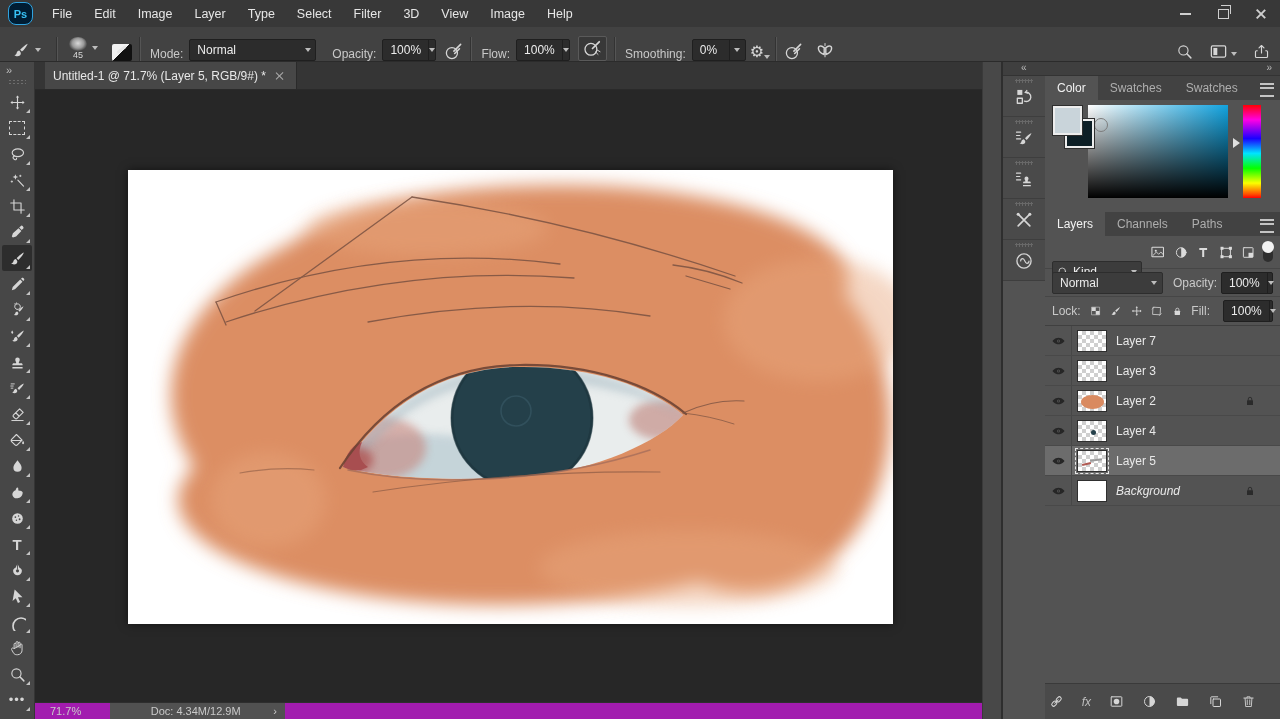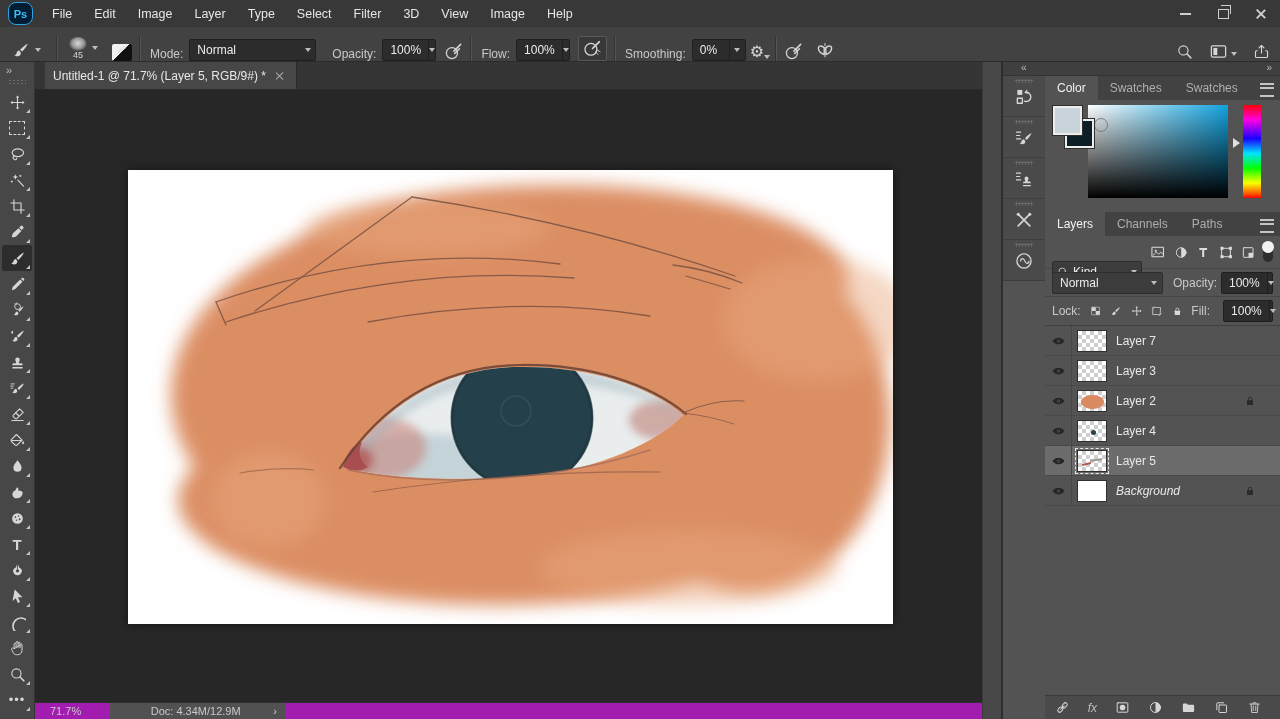--- a/index.html
+++ b/index.html
@@ -112,21 +112,21 @@
   .thumb.solidwhite{background:#fff;}
   .thumb .blob{position:absolute;left:3px;top:4px;width:23px;height:14px;border-radius:50%;background:#d98a60;}
   .thumb .dot{position:absolute;left:13px;top:9px;width:5px;height:5px;border-radius:50%;background:#24404a;}
   .thumb .mark1{position:absolute;left:4px;top:12px;width:9px;height:2px;background:#b05a52;transform:rotate(-14deg);}
   .thumb .mark2{position:absolute;left:12px;top:8px;width:12px;height:1.5px;background:#9a9a9a;transform:rotate(-8deg);}
   .layer-row.selected .thumb{outline:1px dashed #e8e8e8;outline-offset:1px;}
   .layer-name{margin-left:9px;font-size:12px;color:#e9e9e9;}
   .layer-name.italic{font-style:italic;}
   .row-lock{position:absolute;right:24px;color:#2a2a2a;}
   .row-lock svg{width:12px;height:12px;color:#2a2a2a;}
-  #layers-bottom{position:absolute;left:0;bottom:0;width:235px;height:24px;background:#4a4a4a;border-top:1px solid #3a3a3a;box-sizing:border-box;display:flex;align-items:center;justify-content:flex-end;gap:18px;padding-right:18px;}
+  #layers-bottom{position:absolute;left:0;bottom:0;width:235px;height:36px;background:#4a4a4a;border-top:1px solid #3a3a3a;box-sizing:border-box;display:flex;align-items:center;justify-content:flex-end;gap:18px;padding-right:24px;}
   #layers-bottom .b-ic{color:#bdbdbd;display:flex;align-items:center;}
   #layers-bottom svg{width:15px;height:15px;}
   .fx-label{font-size:12px;font-style:italic;color:#bdbdbd;}
 </style>
 </head>
 <body>
 
 <svg width="0" height="0" style="position:absolute">
 <defs>
 <symbol id="i-move" viewBox="0 0 24 24">

